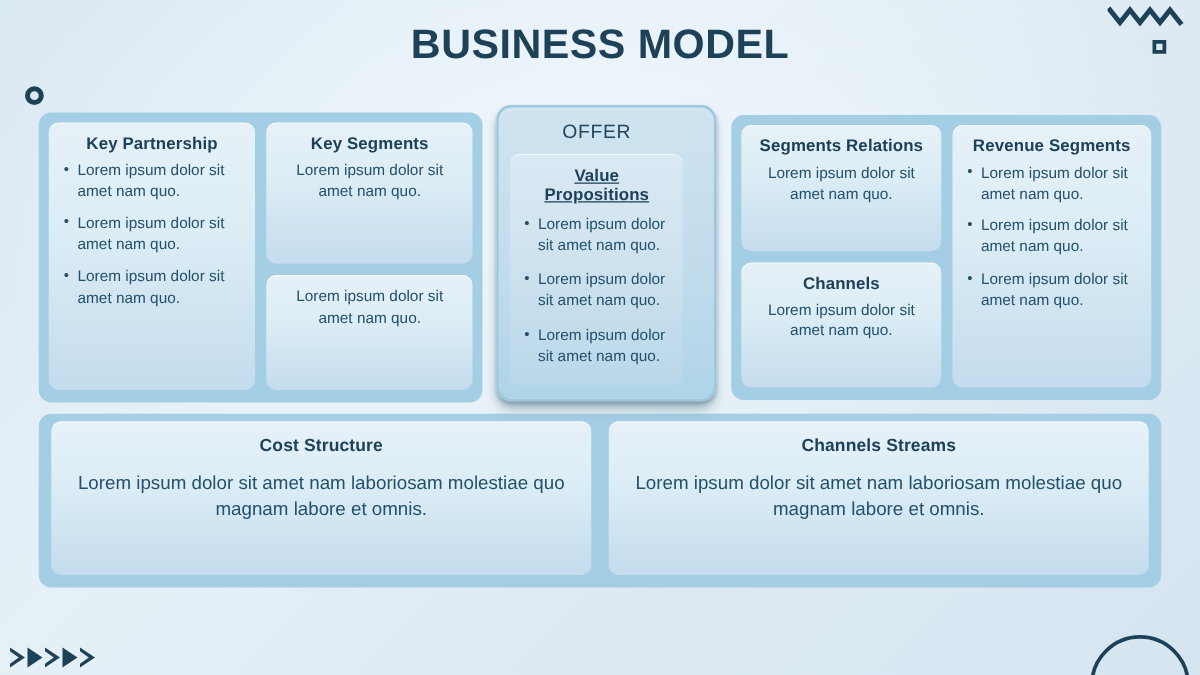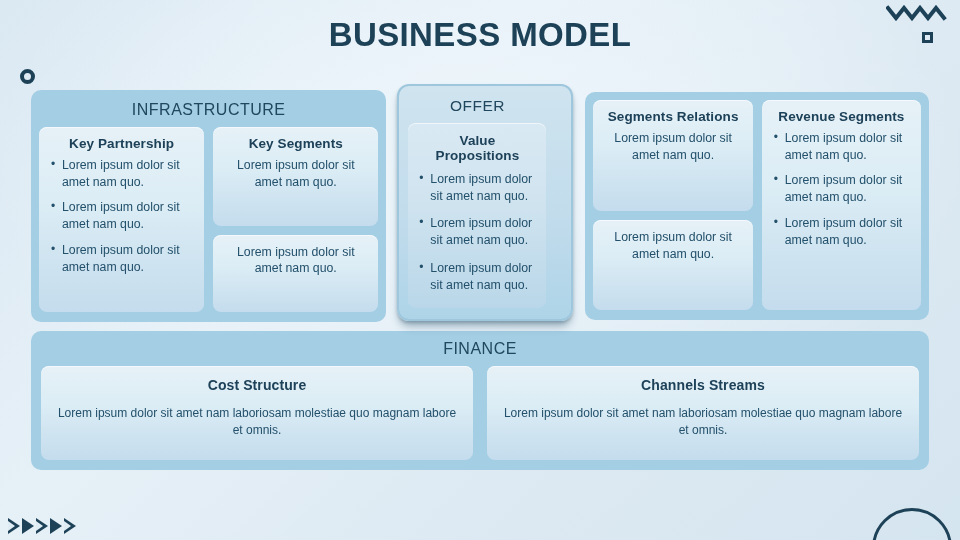--- a/index.html
+++ b/index.html
@@ -196,21 +196,21 @@
     font-weight: bold;
     text-align: center;
     color: #1d4158;
     letter-spacing: 0.1px;
     margin-bottom: 6px;
   }
   .panel-offer .card {
     background: linear-gradient(180deg, #d9e9f3 0%, #cfe3ef 45%, #b9d7e9 100%);
     padding: 10px 9px 10px 9px;
   }
-  .panel-offer .card-title { font-size: 13.5px; margin-bottom: 8px; }
+  .panel-offer .card-title { font-size: 13.5px; margin-bottom: 8px; text-decoration: underline; }
 
   .card-text {
     font-size: 12.3px;
     line-height: 1.36;
     text-align: center;
     color: #23506b;
   }
 
   ul.bullets {
     list-style: none;
@@ -258,21 +258,21 @@
     flex: 1 1 0;
     background: linear-gradient(180deg, #e6f1f7 0%, #dcedf5 40%, #c4dced 100%);
     border-radius: 8px;
     padding: 11px 14px 12px 14px;
     display: flex;
     flex-direction: column;
     align-items: center;
     box-shadow: inset 0 1px 0 rgba(255,255,255,0.6);
   }
   .finance-card .card-title { font-size: 14px; margin-bottom: 12px; }
-  .finance-card .card-text { font-size: 12px; line-height: 1.42; }
+  .finance-card .card-text { font-size: 15px; line-height: 1.42; }
 </style>
 </head>
 <body>
 
 <div class="slide">
 
   <div class="title">BUSINESS MODEL</div>
 
   <div class="deco deco-ring"></div>
 
@@ -290,21 +290,20 @@
     <span class="tri hollow"></span>
     <span class="tri"></span>
     <span class="tri hollow"></span>
   </div>
 
   <div class="deco deco-circle"></div>
 
   <div class="row-top">
 
     <section class="panel panel-infra">
-      <div class="panel-heading">INFRASTRUCTURE</div>
       <div class="panel-body">
 
         <div class="panel-col">
           <div class="card">
             <div class="card-title">Key Partnership</div>
             <ul class="bullets">
               <li>Lorem ipsum dolor sit amet nam quo.</li>
               <li>Lorem ipsum dolor sit amet nam quo.</li>
               <li>Lorem ipsum dolor sit amet nam quo.</li>
             </ul>
@@ -342,20 +341,21 @@
 
     <section class="panel panel-customers">
       <div class="panel-body">
 
         <div class="panel-col">
           <div class="card">
             <div class="card-title">Segments Relations</div>
             <div class="card-text">Lorem ipsum dolor sit amet nam quo.</div>
           </div>
           <div class="card">
+            <div class="card-title">Channels</div>
             <div class="card-text">Lorem ipsum dolor sit amet nam quo.</div>
           </div>
         </div>
 
         <div class="panel-col">
           <div class="card">
             <div class="card-title">Revenue Segments</div>
             <ul class="bullets">
               <li>Lorem ipsum dolor sit amet nam quo.</li>
               <li>Lorem ipsum dolor sit amet nam quo.</li>
@@ -363,21 +363,20 @@
             </ul>
           </div>
         </div>
 
       </div>
     </section>
 
   </div>
 
   <section class="row-finance">
-    <div class="panel-heading">FINANCE</div>
     <div class="finance-body">
       <div class="finance-card">
         <div class="card-title">Cost Structure</div>
         <div class="card-text">Lorem ipsum dolor sit amet nam laboriosam molestiae quo magnam labore et omnis.</div>
       </div>
       <div class="finance-card">
         <div class="card-title">Channels Streams</div>
         <div class="card-text">Lorem ipsum dolor sit amet nam laboriosam molestiae quo magnam labore et omnis.</div>
       </div>
     </div>

